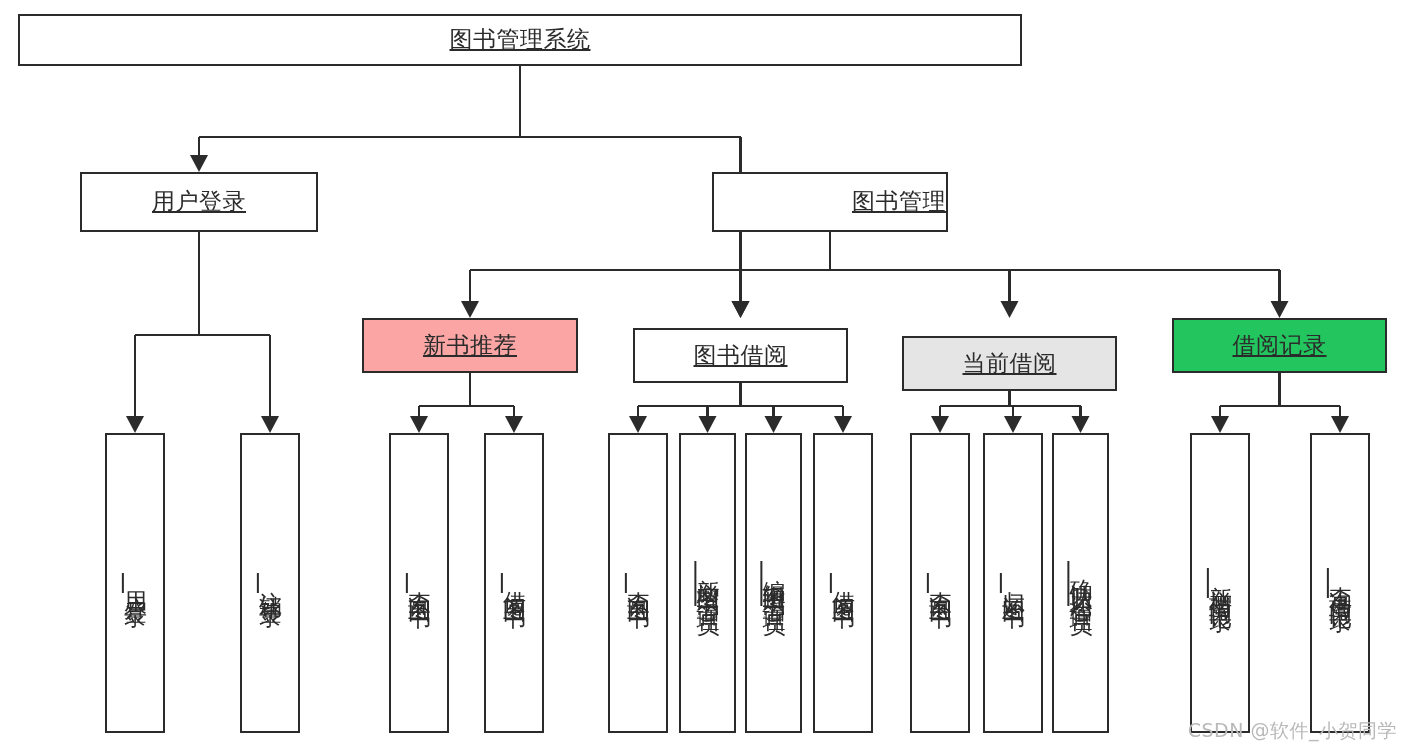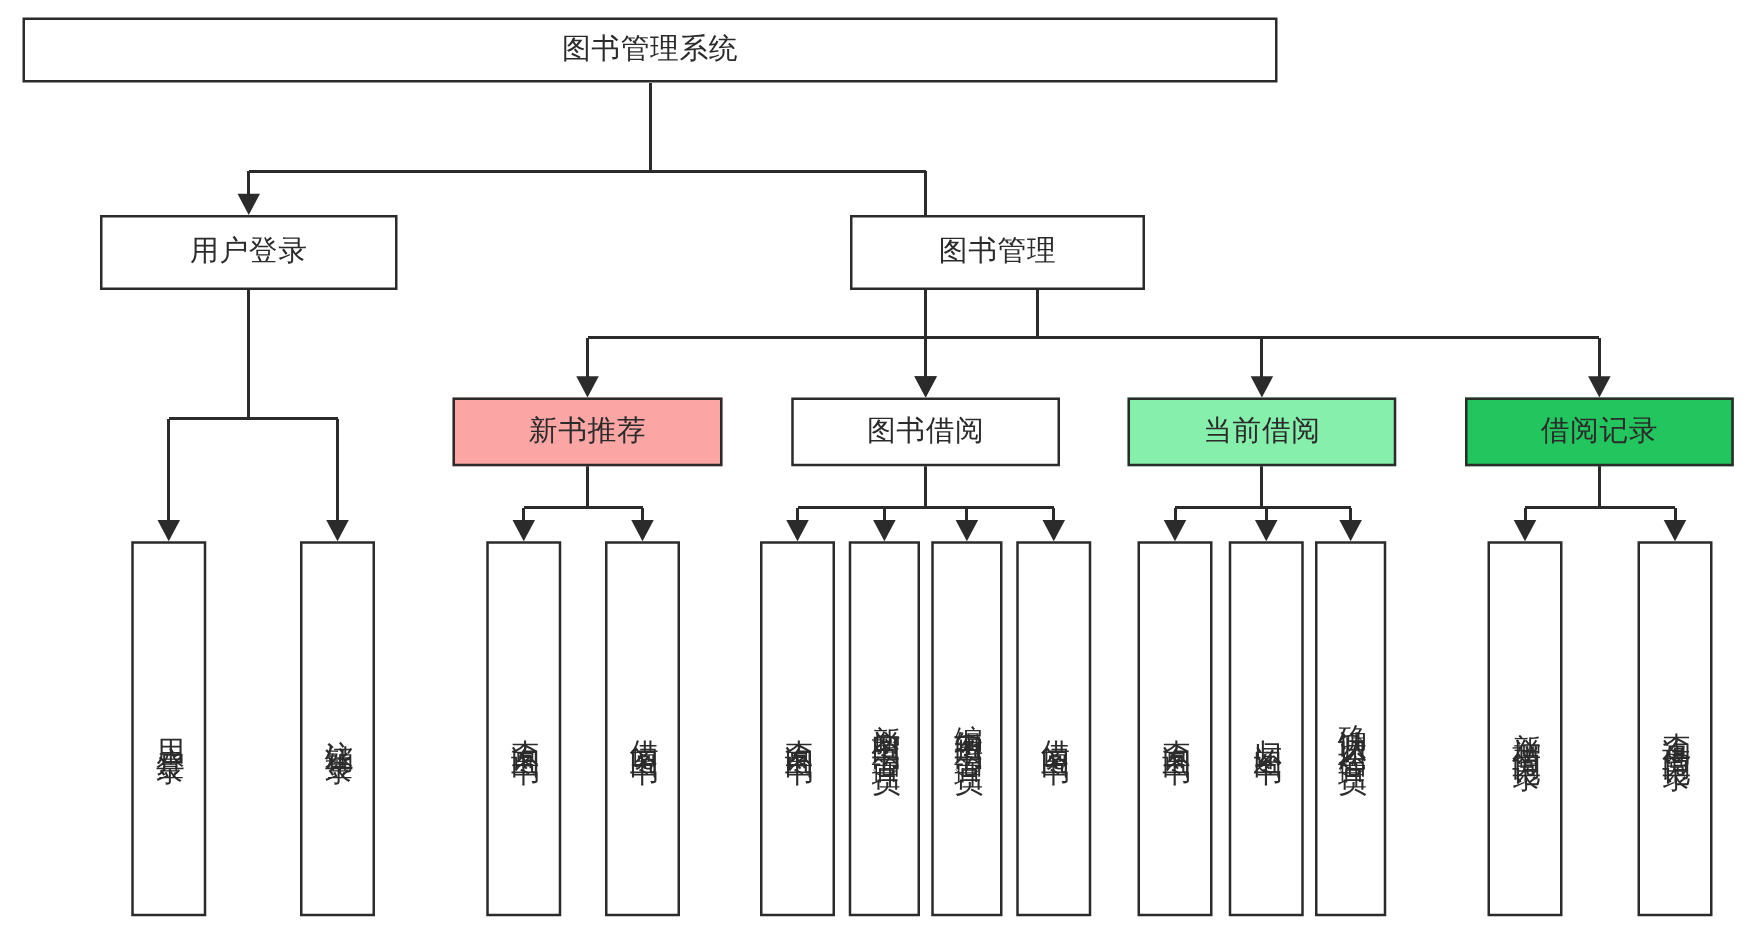--- a/index.html
+++ b/index.html
@@ -27,20 +27,21 @@
   }
   .node {
     position: absolute;
     box-sizing: border-box;
     border: 2px solid #2b2b2b;
     background: #ffffff;
     display: flex;
     align-items: center;
     justify-content: center;
     color: #2b2b2b;
+    text-decoration: underline;
   }
   .node-label {
     line-height: 1.12;
     text-align: center;
     white-space: nowrap;
     letter-spacing: 0.5px;
   }
   .node.horizontal .node-label {
     font-size: 23px;
   }
@@ -122,30 +123,30 @@
       <line x1="1340" y1="406" x2="1340" y2="417" stroke="#2b2b2b" stroke-width="2.4" shape-rendering="crispEdges"></line>
       <polygon points="1331,416 1349,416 1340,433" fill="#2b2b2b"></polygon>
     </svg>
   <div id="nodes">
       <div class="node horizontal" style="left: 18px; top: 14px; width: 1004px; height: 52px; border-color: rgb(43, 43, 43); background: rgb(255, 255, 255);">
         <span class="node-label">图书管理系统</span>
       </div>
       <div class="node horizontal" style="left: 80px; top: 172px; width: 238px; height: 60px; border-color: rgb(43, 43, 43); background: rgb(255, 255, 255);">
         <span class="node-label">用户登录</span>
       </div>
-      <div class="node horizontal" style="left: 680px; top: 172px; width: 236px; height: 60px; border-color: rgb(43, 43, 43); background: rgb(255, 255, 255);">
+      <div class="node horizontal" style="left: 712px; top: 172px; width: 236px; height: 60px; border-color: rgb(43, 43, 43); background: rgb(255, 255, 255); justify-content: flex-end;">
         <span class="node-label">图书管理</span>
       </div>
       <div class="node horizontal" style="left: 362px; top: 318px; width: 216px; height: 55px; border-color: rgb(43, 43, 43); background: #fca5a5;">
         <span class="node-label">新书推荐</span>
       </div>
-      <div class="node horizontal" style="left: 633px; top: 318px; width: 215px; height: 55px; border-color: rgb(43, 43, 43); background: rgb(255, 255, 255);">
+      <div class="node horizontal" style="left: 633px; top: 328px; width: 215px; height: 55px; border-color: rgb(43, 43, 43); background: rgb(255, 255, 255);">
         <span class="node-label">图书借阅</span>
       </div>
-      <div class="node horizontal" style="left: 902px; top: 318px; width: 215px; height: 55px; border-color: rgb(43, 43, 43); background: #86efac;">
+      <div class="node horizontal" style="left: 902px; top: 336px; width: 215px; height: 55px; border-color: rgb(43, 43, 43); background: #e5e5e5;">
         <span class="node-label">当前借阅</span>
       </div>
       <div class="node horizontal" style="left: 1172px; top: 318px; width: 215px; height: 55px; border-color: rgb(43, 43, 43); background: #22c55e;">
         <span class="node-label">借阅记录</span>
       </div>
       <div class="node vertical" style="left: 105px; top: 433px; width: 60px; height: 300px; border-color: rgb(43, 43, 43); background: rgb(255, 255, 255);">
         <span class="node-label">用户登录</span>
       </div>
       <div class="node vertical" style="left: 240px; top: 433px; width: 60px; height: 300px; border-color: rgb(43, 43, 43); background: rgb(255, 255, 255);">
         <span class="node-label">注销登录</span>
@@ -177,13 +178,14 @@
       <div class="node vertical" style="left: 1052px; top: 433px; width: 57px; height: 300px; border-color: rgb(43, 43, 43); background: rgb(255, 255, 255);">
         <span class="node-label">确认归还（管理员）</span>
       </div>
       <div class="node vertical" style="left: 1190px; top: 433px; width: 60px; height: 300px; border-color: rgb(43, 43, 43); background: rgb(255, 255, 255);">
         <span class="node-label">新增借阅记录</span>
       </div>
       <div class="node vertical" style="left: 1310px; top: 433px; width: 60px; height: 300px; border-color: rgb(43, 43, 43); background: rgb(255, 255, 255);">
         <span class="node-label">查询借阅记录</span>
       </div>
     </div>
+  <div id="watermark">CSDN @软件_小贺同学</div>
 </div>
 
 </body></html>

